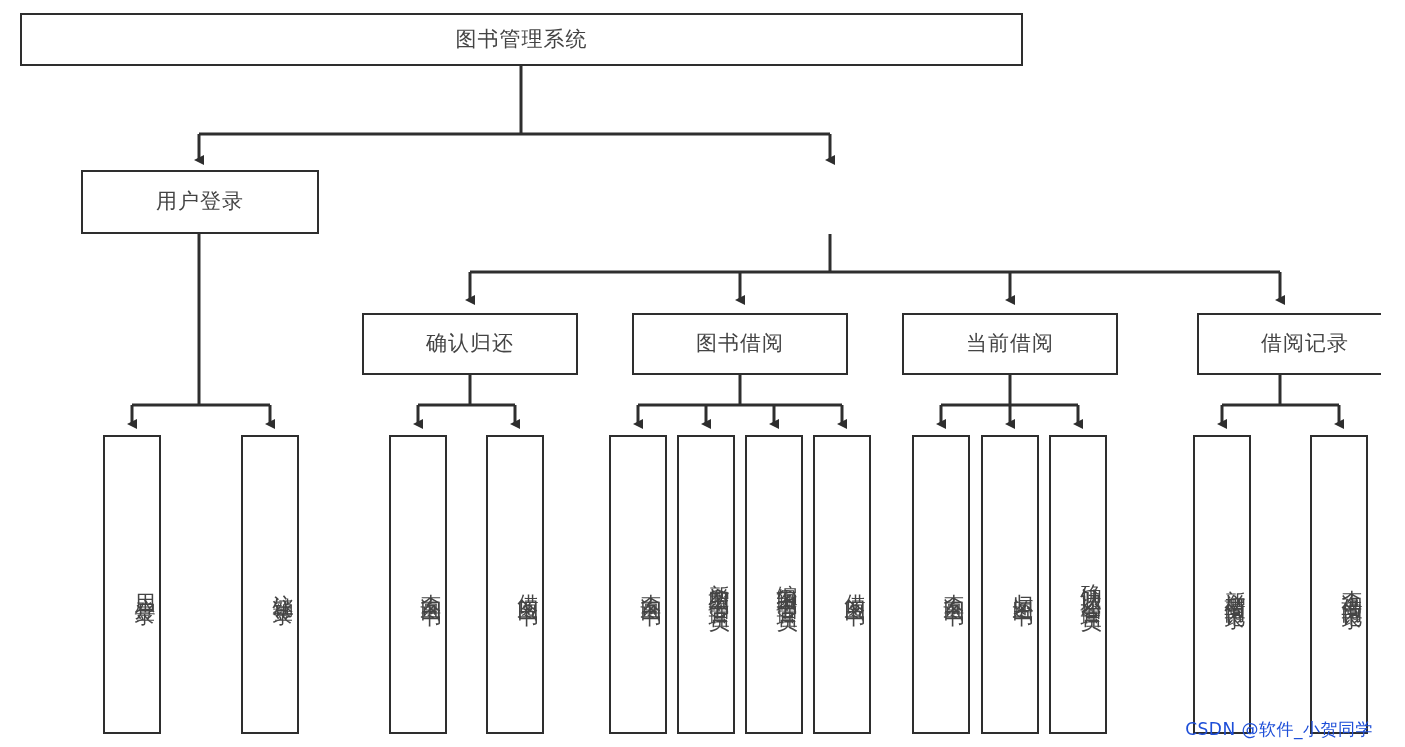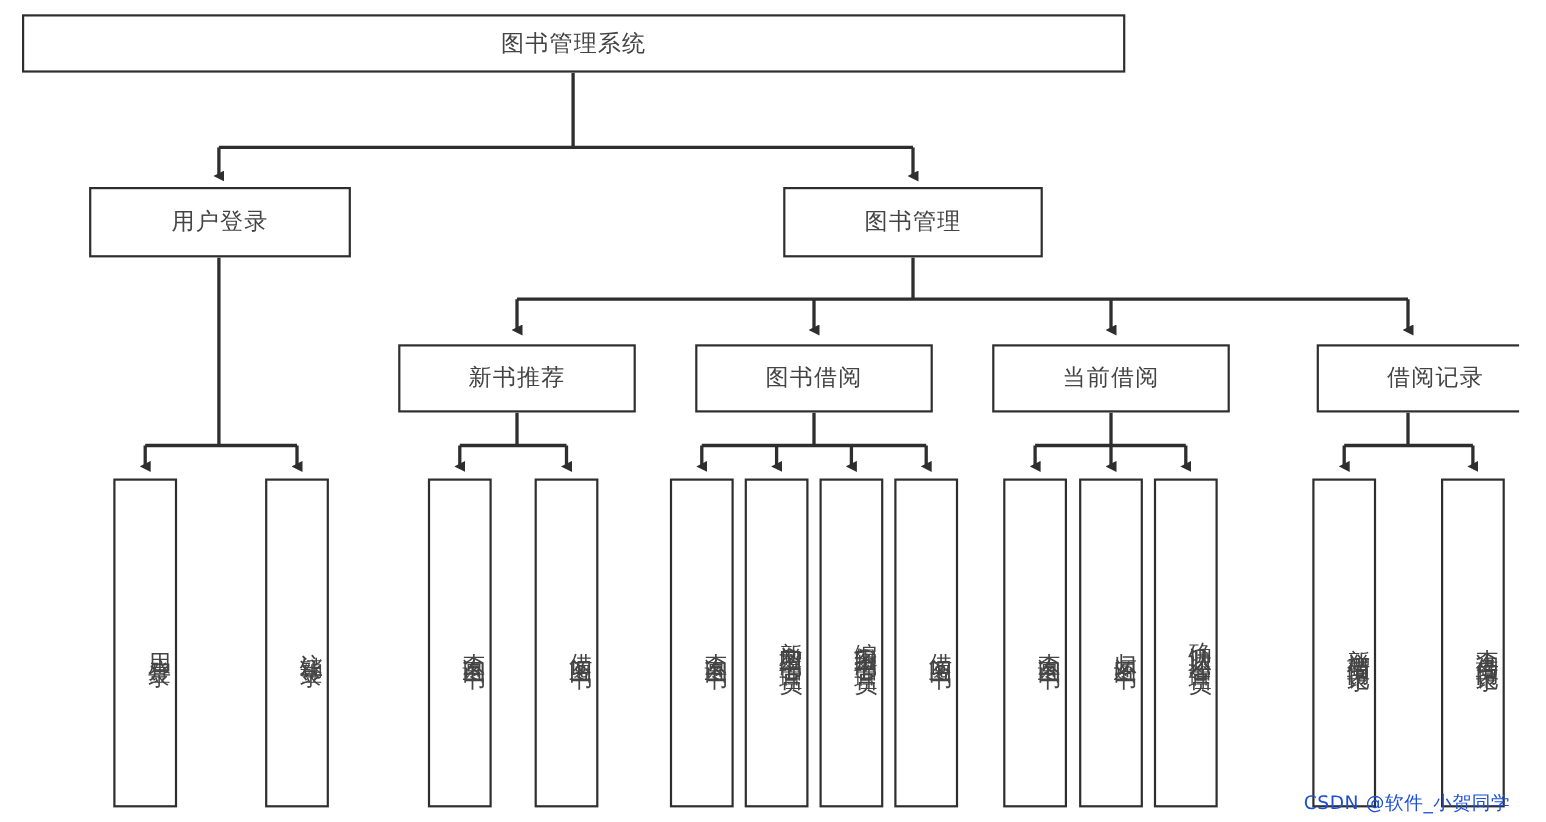--- a/index.html
+++ b/index.html
@@ -112,23 +112,22 @@
       <path d="M1280,375 L1280,405"></path>
       <path d="M1222,405 L1339,405"></path>
       <path d="M1222,405 L1222,424" marker-end="url(#arrow)"></path>
       <path d="M1339,405 L1339,424" marker-end="url(#arrow)"></path>
     </g>
   </svg>
 
   <div class="node h" style="left:20px;top:13px;width:1003px;height:53px;">图书管理系统</div>
 
   <div class="node h" style="left:81px;top:170px;width:238px;height:64px;">用户登录</div>
-  <div class="node h" style="left:712px;top:170px;width:236px;height:64px;">图书管理</div>
 
-  <div class="node h" style="left:362px;top:313px;width:216px;height:62px;">新书推荐</div>
+  <div class="node h" style="left:362px;top:313px;width:216px;height:62px;">确认归还</div>
   <div class="node h" style="left:902px;top:313px;width:216px;height:62px;">当前借阅</div>
   <div class="node h" style="left:632px;top:313px;width:216px;height:62px;">图书借阅</div>
   <div class="node h" style="left:1197px;top:313px;width:216px;height:62px;font-family:Liberation Serif, serif;">借阅记录</div>
 
   <div class="node v" style="left:103px;top:435px;width:58px;height:299px;">用户登录</div>
   <div class="node v" style="left:241px;top:435px;width:58px;height:299px;">注销登录</div>
 
   <div class="node v" style="left:389px;top:435px;width:58px;height:299px;">查询图书</div>
   <div class="node v" style="left:486px;top:435px;width:58px;height:299px;">借阅图书</div>
 

